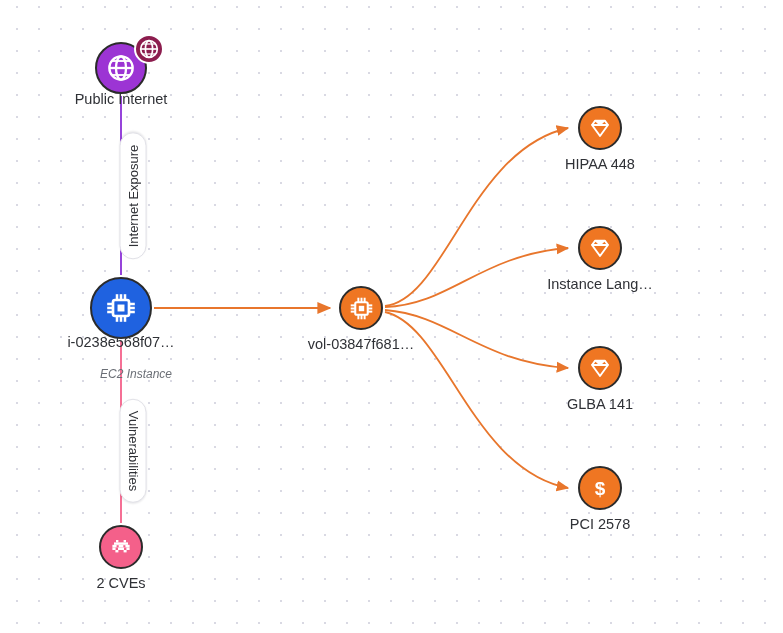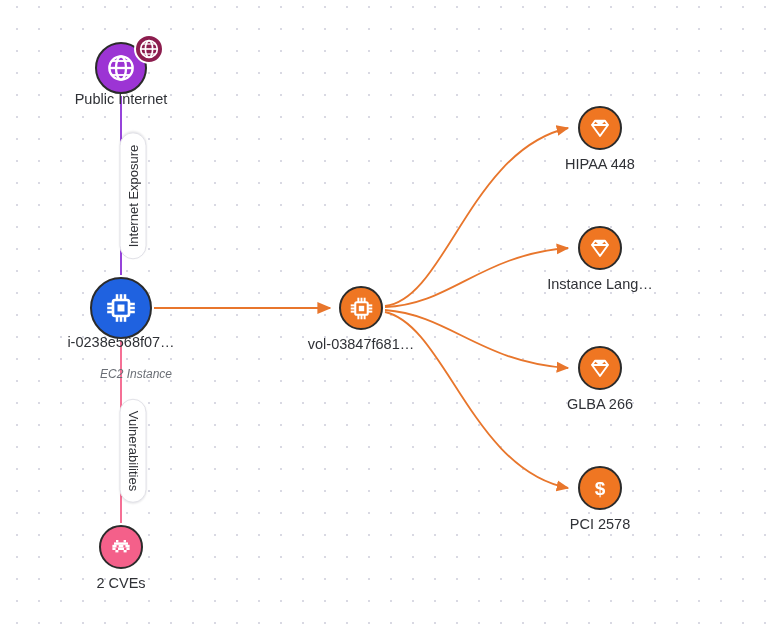--- a/index.html
+++ b/index.html
@@ -267,21 +267,21 @@
   </div>
 
   <div class="node n-sm" style="left:600px; top:368px;">
     <div class="node-circle" style="background:#ef7622;">
       <svg width="24" height="24" viewBox="0 0 24 24">
         <path d="M4 9 L20 9 L12 20 Z" fill="none" stroke="#fff" stroke-width="1.9" stroke-linejoin="round"></path>
         <path d="M4 9 L7.2 4.6 L16.8 4.6 L20 9" fill="none" stroke="#fff" stroke-width="1.9" stroke-linejoin="round"></path>
         <path d="M7.2 4.6 L12 9 L16.8 4.6" fill="#fff" stroke="#fff" stroke-width="1.4" stroke-linejoin="round"></path>
       </svg>
     </div>
-    <div class="node-label">GLBA 266</div>
+    <div class="node-label">GLBA 141</div>
   </div>
 
   <div class="node n-sm" style="left:600px; top:488px;">
     <div class="node-circle" style="background:#ef7622;">
       <svg width="24" height="24" viewBox="0 0 24 24">
         <text x="12" y="18.5" text-anchor="middle" font-family="Liberation Sans, sans-serif" font-size="19" font-weight="bold" fill="#fff">$</text>
       </svg>
     </div>
     <div class="node-label">PCI 2578</div>
   </div>

